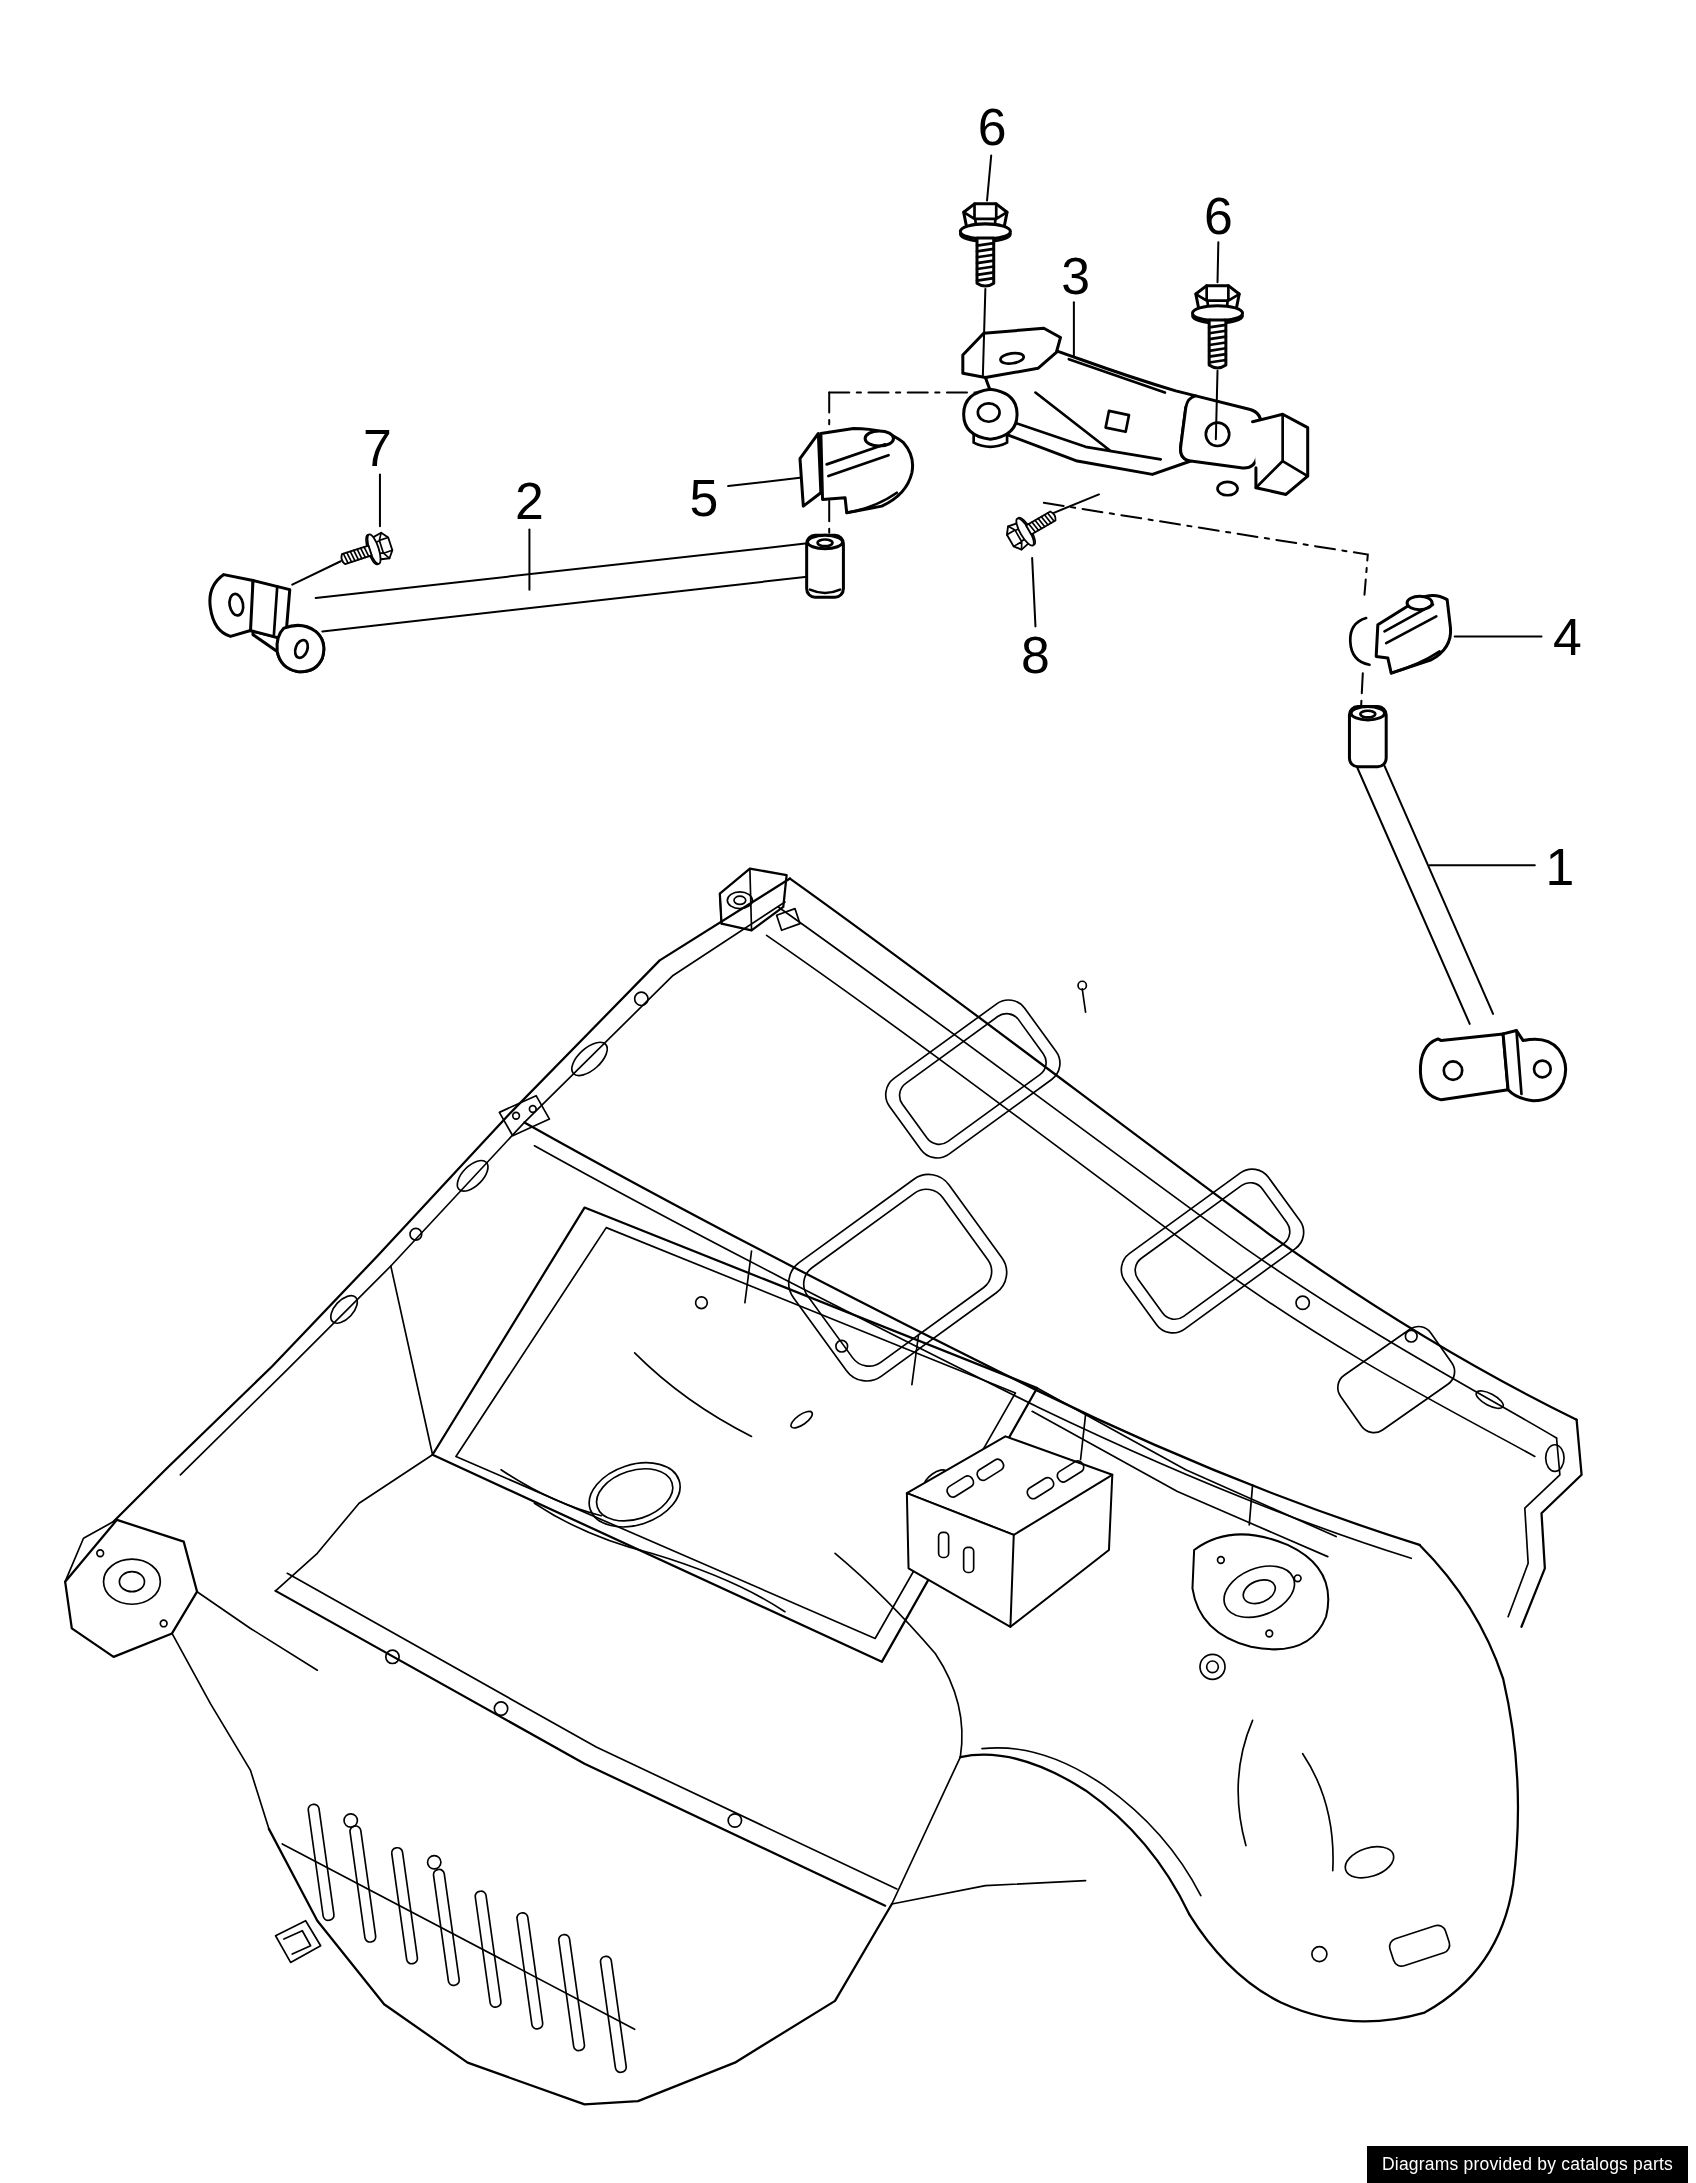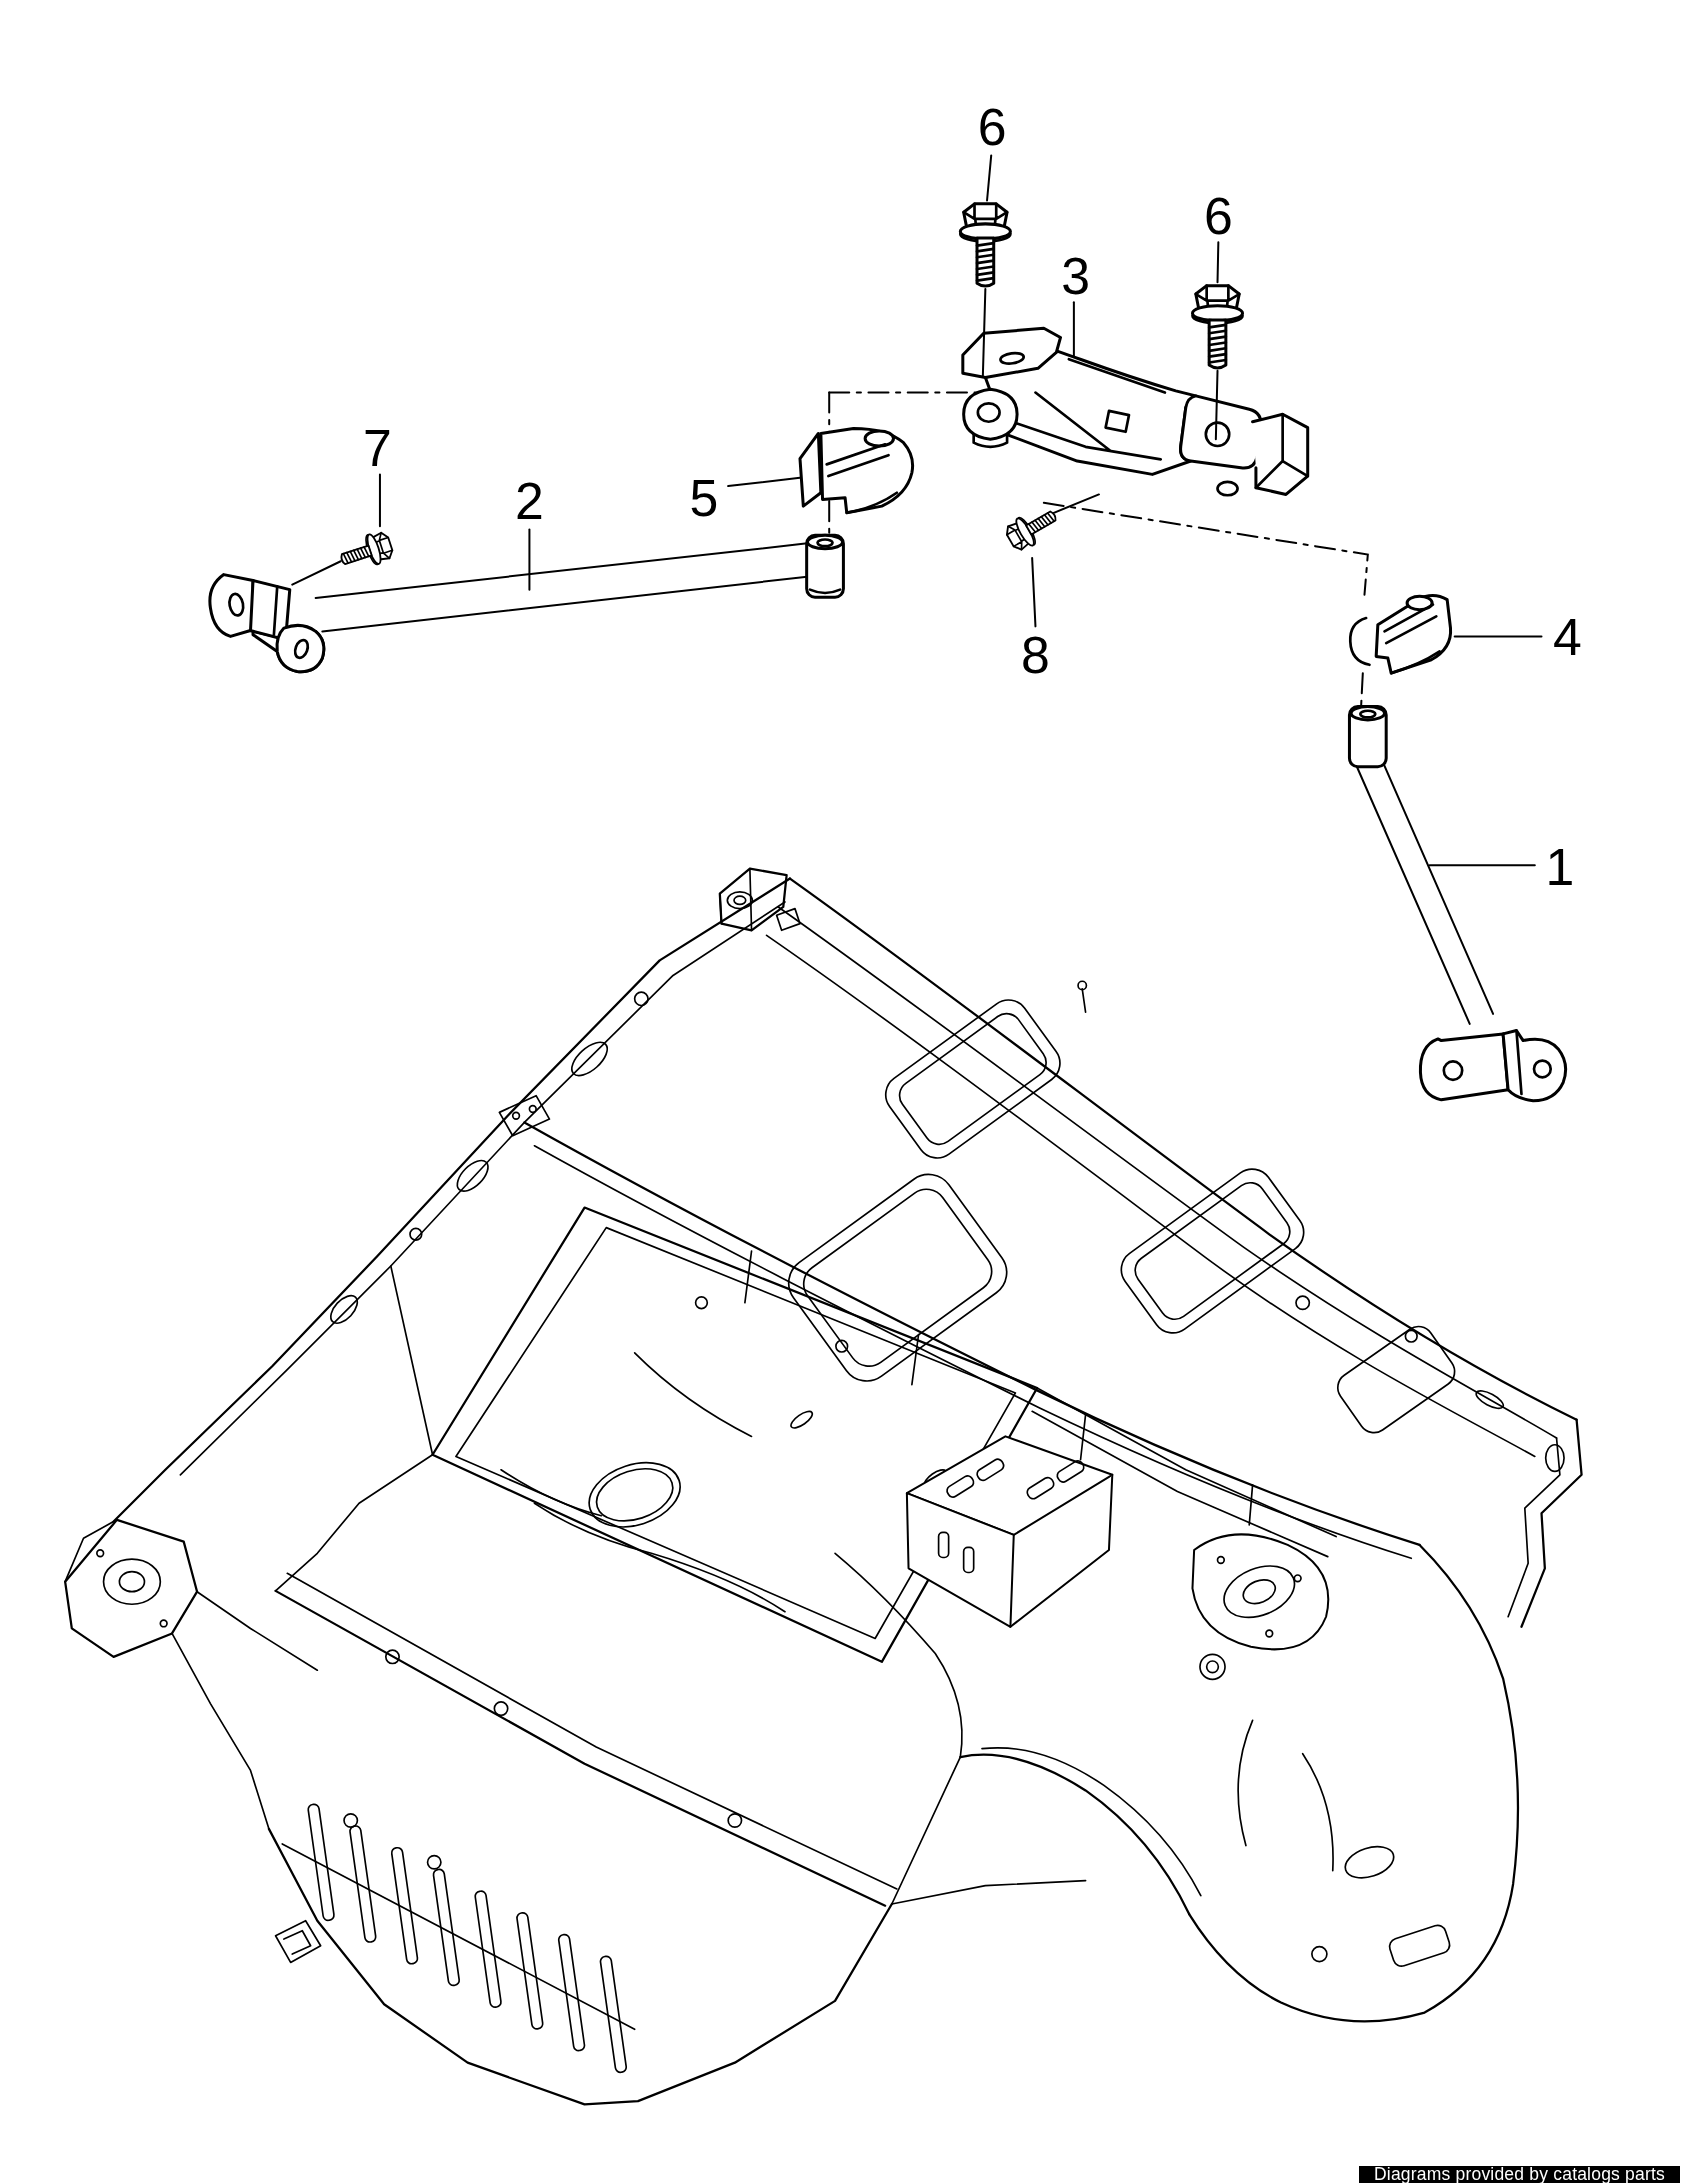--- a/index.html
+++ b/index.html
@@ -6,21 +6,21 @@
   #page{position:relative;width:1696px;height:2183px;background:#ffffff;overflow:hidden;
         font-family:"Liberation Sans", sans-serif;}
   svg{position:absolute;left:0;top:0;}
   .ln  {fill:none;stroke:#000;stroke-width:2;stroke-linecap:round;stroke-linejoin:round;}
   .ln2 {fill:none;stroke:#000;stroke-width:2.7;stroke-linecap:round;stroke-linejoin:round;}
   .pt  {fill:#fff;stroke:#000;stroke-width:3.6;stroke-linecap:round;stroke-linejoin:round;}
   .ptl {fill:none;stroke:#000;stroke-width:3.2;stroke-linecap:round;stroke-linejoin:round;}
   .thin{fill:none;stroke:#000;stroke-width:2.4;stroke-linecap:round;}
   .dash{fill:none;stroke:#000;stroke-width:2.4;stroke-linecap:round;stroke-dasharray:24 9 5 9;}
   .callout{font-size:62px;fill:#000;text-anchor:middle;font-weight:400;}
-  #credit{position:absolute;right:16px;bottom:0;padding:0 15px;font-size:17.5px;line-height:1;
+  #credit{position:absolute;right:8px;bottom:0;padding:10px 15px;font-size:17.5px;line-height:1;
           letter-spacing:0.2px;}
 </style>
 </head>
 <body>
 
 <div id="page">
 <svg width="1696" height="2183" viewBox="0 0 2031 2614">
 
   <defs>
 

